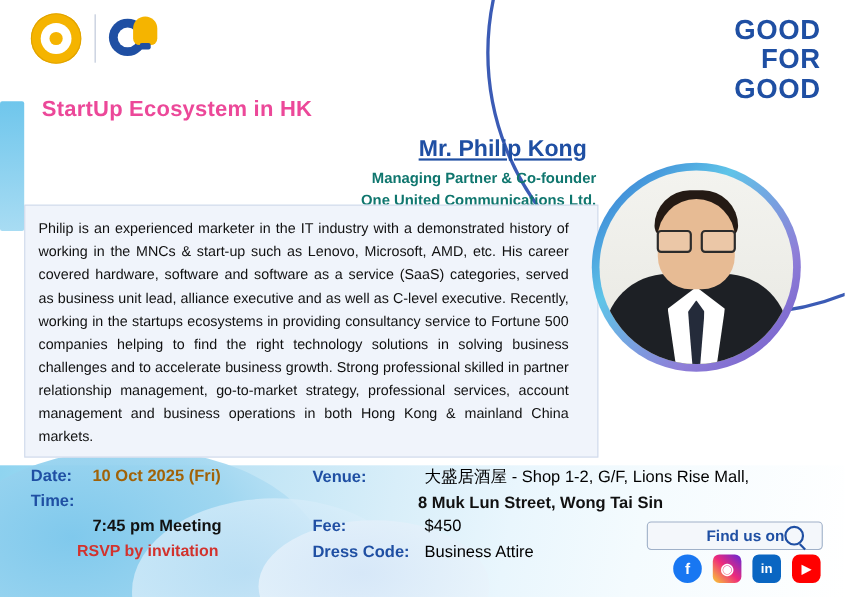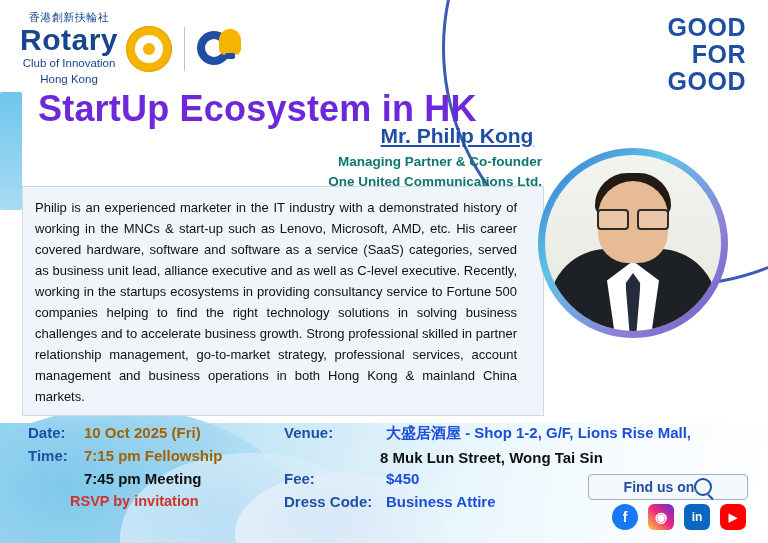--- a/index.html
+++ b/index.html
@@ -111,21 +111,21 @@
   .innov-logo .bulb:after{
     content:"";position:absolute;left:6px;bottom:-4px;width:10px;height:6px;background:#1f4fa3;border-radius:2px;
   }
   .unite{
     position:absolute;right:22px;top:14px;text-align:right;
     color:#1f4fa3;font-weight:bold;font-size:25px;line-height:1.08;letter-spacing:.5px;
   }
   
   .talk-title{
     position:absolute;left:38px;top:88px;
-    font-size:36px;color:#6d28d9;font-weight:bold;letter-spacing:.2px;
+    font-size:20px;color:#ec4899;font-weight:bold;letter-spacing:.2px;
   }
   .speaker-name{
     position:absolute;left:372px;top:124px;width:170px;text-align:center;
     font-size:21px;font-weight:bold;color:#1f4fa3;text-decoration:underline;
   }
   .speaker-role{
     position:absolute;left:200px;top:152px;width:342px;text-align:right;
     font-size:13.5px;font-weight:bold;color:#0f766e;line-height:1.45;
   }
   
@@ -188,28 +188,28 @@
   .lbl{font-weight:bold;color:#1f4fa3;min-width:50px;}
   .val{font-weight:bold;color:#a16207;margin-left:6px;}
   .row-indent{margin-left:56px;font-weight:bold;color:#111111;margin-bottom:6px;}
   .rsvp{
     margin-top:4px;margin-left:42px;font-weight:bold;color:#d2322d;font-size:14.5px;
   }
   .venue{
     position:absolute;left:284px;top:424px;width:470px;font-size:15px;color:#1f4fa3;
   }
   .venue .lbl{min-width:96px;font-weight:bold;color:#1f4fa3;}
-  .venue .val{font-weight:bold;color:#1d4ed8;}
+  .venue .val{font-weight:normal;color:#000000;}
   .venue-line2{margin-left:96px;font-weight:bold;color:#111111;margin-bottom:4px;}
   
   .findus{
     position:absolute;right:20px;top:474px;width:160px;height:26px;
     border:1px solid #9fb0c8;border-radius:4px;background:#f4f7fb;
-    display:flex;align-items:center;justify-content:center;
-    padding:0 4px;box-sizing:border-box;
+    display:flex;align-items:center;justify-content:flex-end;
+    padding:0 16px;box-sizing:border-box;
   }
   .findus span{font-size:14px;color:#1f4fa3;font-weight:bold;}
   .socials{
     position:absolute;right:22px;top:504px;display:flex;gap:10px;align-items:center;
   }
   .sicon{width:26px;height:26px;border-radius:6px;display:flex;align-items:center;justify-content:center;color:#fff;font-size:14px;font-weight:bold;}
   .fb{background:#1877f2;border-radius:50%;}
   .ig{background:linear-gradient(45deg,#f9ce34,#ee2a7b,#6228d7);}
   .li{background:#0a66c2;}
   .yt{background:#ff0000;border-radius:7px;}
@@ -223,26 +223,20 @@
 
   <div class="bg-bottom-band"></div>
   <div class="bg-bottom-ellipse"></div>
   <div class="bg-bottom-ellipse2"></div>
   <div class="bg-bottom-ellipse3"></div>
   <div class="bg-left-strip"></div>
   <div class="bg-arc"></div>
   <div class="bg-arc-fill"></div>
 
   <div class="rotary-block">
-    <div class="rotary-text">
-      <div class="rotary-cn">香港創新扶輪社</div>
-      <div class="rotary-main">Rotary</div>
-      <div class="rotary-sub">Club of Innovation</div>
-      <div class="rotary-sub">Hong Kong</div>
-    </div>
     <div class="rotary-wheel">
       <div class="outer"></div>
       <div class="spoke" style="transform:rotate(0deg)"></div>
       <div class="spoke" style="transform:rotate(45deg)"></div>
       <div class="spoke" style="transform:rotate(90deg)"></div>
       <div class="spoke" style="transform:rotate(135deg)"></div>
       <div class="inner"></div>
       <div class="hub"></div>
     </div>
     <div class="divider-v"></div>
@@ -279,21 +273,20 @@
     </div>
   </div>
 
   <div class="details">
     <div class="row">
       <div class="lbl">Date:</div>
       <div class="val">10 Oct 2025 (Fri)</div>
     </div>
     <div class="row">
       <div class="lbl">Time:</div>
-      <div class="val">7:15 pm  Fellowship</div>
     </div>
     <div class="row-indent">7:45 pm  Meeting</div>
     <div class="rsvp">RSVP by invitation</div>
   </div>
 
   <div class="venue">
     <div class="row">
       <div class="lbl">Venue:</div>
       <div class="val">大盛居酒屋 - Shop 1-2, G/F, Lions Rise Mall,</div>
     </div>

